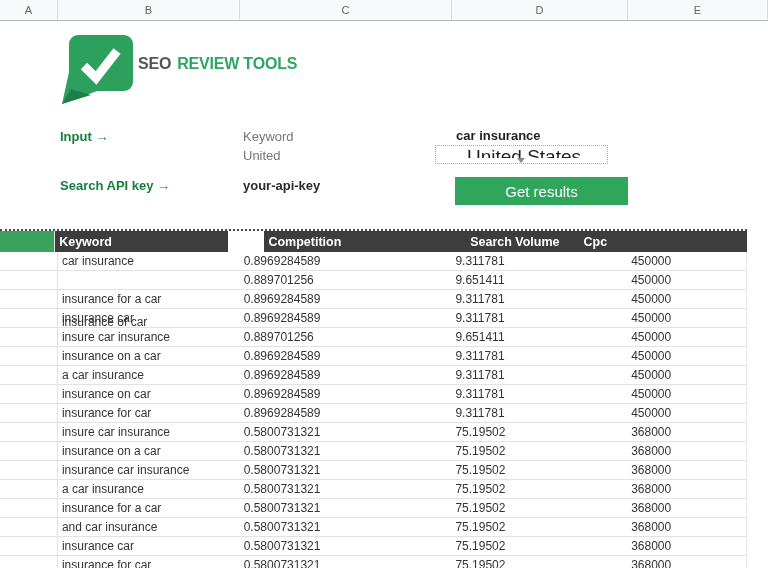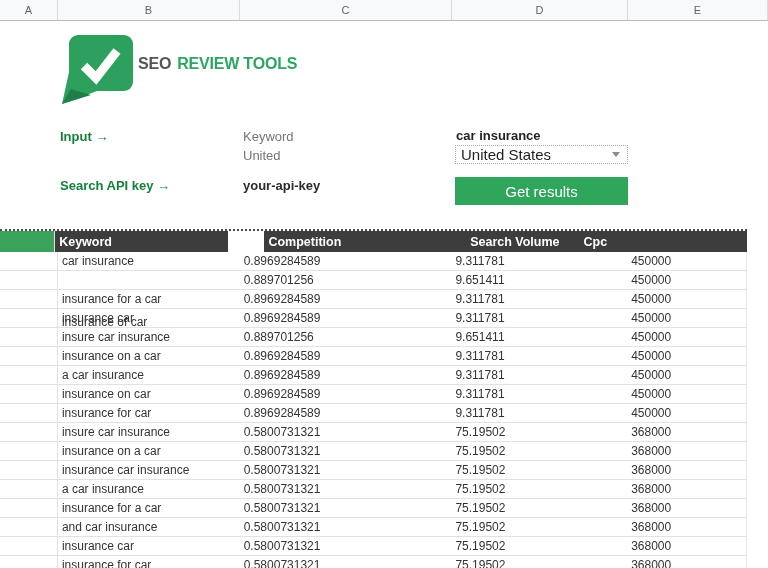--- a/index.html
+++ b/index.html
@@ -31,24 +31,24 @@
 
   
   .flabel { position:absolute; font-size:13px; line-height:13px; white-space:nowrap; }
   .green-label { color:#15803d; font-weight:bold; }
   .gray-label { color:#757575; }
   .lbl-input   { left:60px;  top:130px; }
   .lbl-keyword { left:243px; top:130px; }
   .val-keyword { left:456px; top:129px; font-weight:bold; color:#1f1f1f; }
   .lbl-country { left:243px; top:149px; }
   .dropdown {
-    position:absolute; left:455px; top:145px; width:173px; height:19px;
+    position:absolute; left:435px; top:145px; width:173px; height:19px;
     border:1px dotted #a9a9a9; background:#fff;
     display:flex; align-items:center; padding-left:5px;
-    font-size:15px; color:#1f1f1f; cursor:default;
+    font-size:19px; color:#1f1f1f; cursor:default;flex-direction:column;
   }
   .dropdown-value { flex:1; white-space:nowrap; overflow:hidden; }
   .caret {
     width:0; height:0; margin-right:7px;
     border-left:4px solid transparent; border-right:4px solid transparent;
     border-top:5px solid #8a8a8a;
   }
   .lbl-api { left:60px;  top:179px; }
   .val-api { left:243px; top:179px; font-weight:bold; color:#2b2b2b; }
   .btn {

